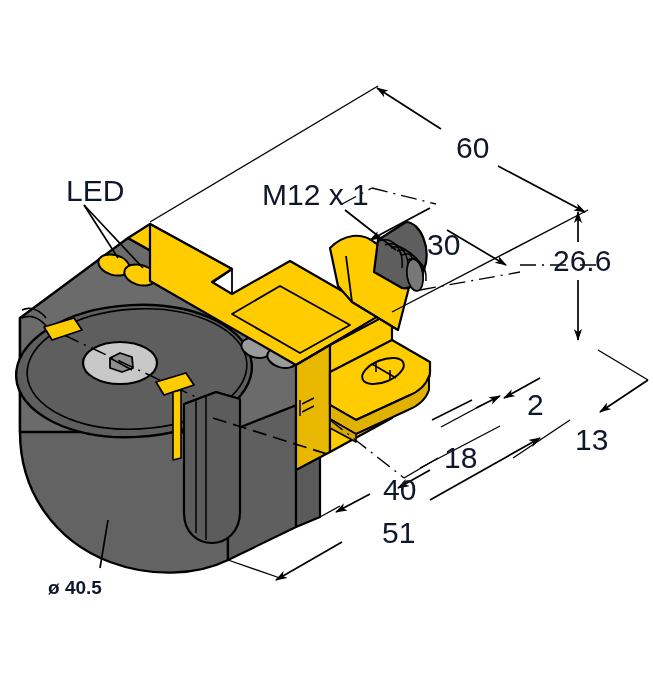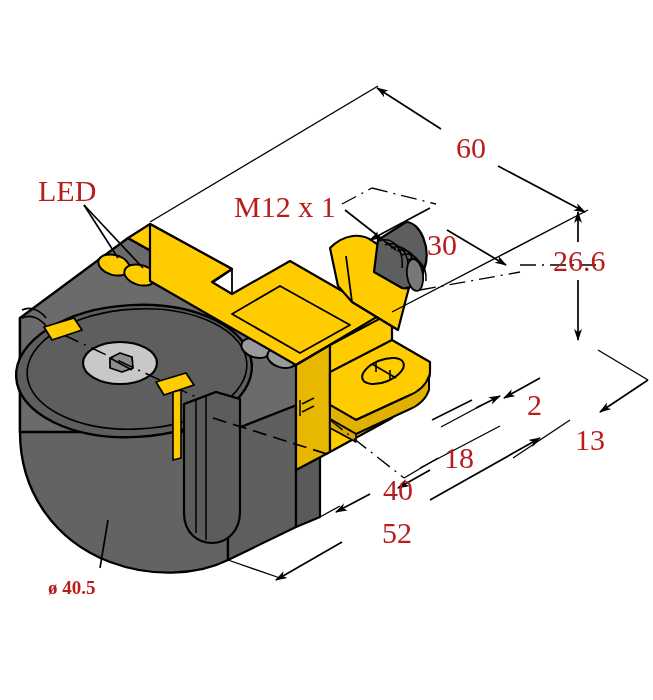--- a/index.html
+++ b/index.html
@@ -17,33 +17,34 @@
   }
   #drawing {
     position: absolute;
     left: 0;
     top: 0;
     width: 653px;
     height: 700px;
   }
   .dim-label {
     position: absolute;
-    font-family: Liberation Serif, serif;
+    font-family: Liberation Sans, sans-serif;
     font-size: 30px;
-    color: #b91c1c;
+    color: #0f172a;
     white-space: nowrap;
     line-height: 1;
     letter-spacing: 0px;
   }
   .dim-label.bold {
     font-weight: bold;
     font-size: 19px;
   }
   .dim-label.callout {
     font-size: 30px;
+    margin-left: 28px;
   }
 </style>
 </head>
 <body>
 
 <div id="page">
 
   <svg id="drawing" viewBox="0 0 653 700">
     <defs>
       <marker id="arrEnd" markerWidth="14" markerHeight="14" refX="11" refY="4" orient="auto" markerUnits="userSpaceOnUse">
@@ -272,33 +273,33 @@
       <g>
         <path d="M 276,580 L 342,542" marker-start="url(#arrStart)"></path>
         <path d="M 430,500 L 540,438" marker-end="url(#arrEnd)" stroke-width="1.7"></path>
         <path d="M 228,560 L 280,578" stroke-width="1.3"></path>
       </g>
     </g>
   </svg>
 
   <div class="dim-label callout" style="left:38px; top:176px;">LED</div>
 
-  <div class="dim-label callout" style="left:234px; top:192px;">M12 x 1</div>
+  <div class="dim-label callout" style="left:234px; top:180px;">M12 x 1</div>
 
   <div class="dim-label bold" style="left:48px; top:578px;">ø 40.5</div>
 
   <div class="dim-label" style="left:456px; top:133px;">60</div>
 
   <div class="dim-label" style="left:427px; top:230px;">30</div>
 
   <div class="dim-label" style="left:553px; top:246px;">26.6</div>
 
   <div class="dim-label" style="left:575px; top:425px;">13</div>
 
   <div class="dim-label" style="left:527px; top:390px;">2</div>
 
   <div class="dim-label" style="left:444px; top:443px;">18</div>
 
   <div class="dim-label" style="left:383px; top:475px;text-align:right;">40</div>
 
-  <div class="dim-label" style="left:382px; top:518px;">52</div>
+  <div class="dim-label" style="left:382px; top:518px;">51</div>
 
 </div>
 
 </body></html>

